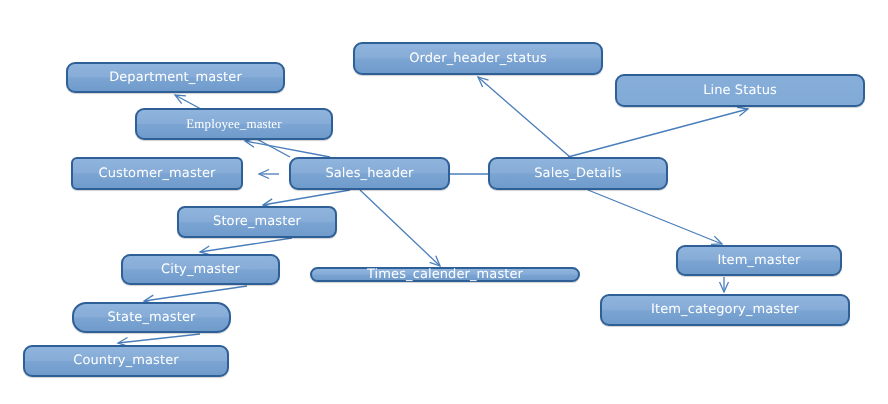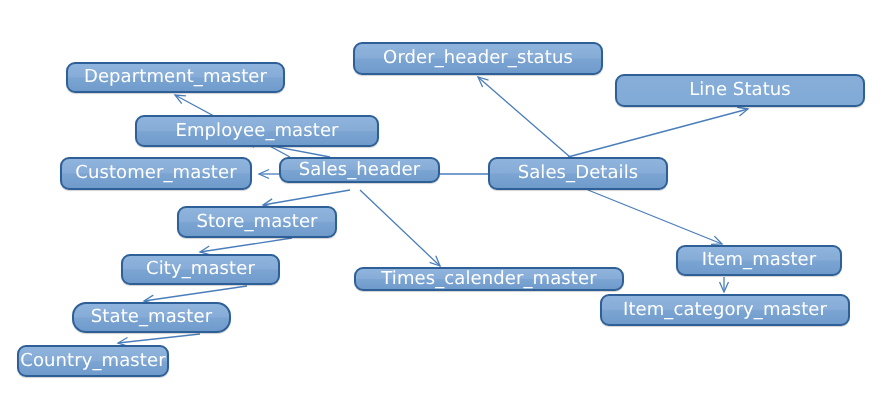--- a/index.html
+++ b/index.html
@@ -31,21 +31,21 @@
     box-sizing: border-box;
     border: 2px solid #2e5f96;
     border-radius: 9px;
     background: linear-gradient(to bottom, #8fb4dd 0%, #86acd7 48%, #7ba4d2 52%, #6f9bcb 100%);
     box-shadow: 0 1px 1px rgba(0,0,0,0.18);
     display: flex;
     align-items: center;
     justify-content: center;
     color: #ffffff;
     font-family: "DejaVu Sans", sans-serif;
-    font-size: 18px;
+    font-size: 13px;
     font-weight: 400;
     letter-spacing: 0.1px;
     white-space: nowrap;
     text-rendering: geometricPrecision;
     text-align: center;
   }
   .entity-node.flat {
     background: linear-gradient(to bottom, #86aed9 0%, #82aad6 100%);
   }
   .entity-label {
@@ -114,47 +114,47 @@
   <div id="node-layer">
       <div class="entity-node" style="left: 66px; top: 62px; width: 219px; height: 31px; border-radius: 9px;">
         <span class="entity-label">Department_master</span>
       </div>
       <div class="entity-node" style="left: 353px; top: 42px; width: 250px; height: 33px;">
         <span class="entity-label">Order_header_status</span>
       </div>
       <div class="entity-node flat" style="left: 615px; top: 74px; width: 250px; height: 33px;">
         <span class="entity-label">Line Status</span>
       </div>
-      <div class="entity-node" style="left: 135px; top: 115px; width: 244px; height: 32px;">
+      <div class="entity-node" style="left: 135px; top: 108px; width: 198px; height: 32px; font-family: Liberation Serif, serif;">
         <span class="entity-label">Employee_master</span>
       </div>
-      <div class="entity-node" style="left: 60px; top: 157px; width: 192px; height: 33px;">
+      <div class="entity-node" style="left: 71px; top: 157px; width: 172px; height: 33px; border-radius: 6px;">
         <span class="entity-label">Customer_master</span>
       </div>
-      <div class="entity-node" style="left: 279px; top: 157px; width: 161px; height: 26px;">
+      <div class="entity-node" style="left: 289px; top: 157px; width: 161px; height: 33px;">
         <span class="entity-label">Sales_header</span>
       </div>
       <div class="entity-node" style="left: 488px; top: 157px; width: 180px; height: 33px;">
         <span class="entity-label">Sales_Details</span>
       </div>
-      <div class="entity-node" style="left: 177px; top: 206px; width: 160px; height: 32px;">
+      <div class="entity-node" style="left: 177px; top: 206px; width: 160px; height: 32px; border-radius: 8px;">
         <span class="entity-label">Store_master</span>
       </div>
       <div class="entity-node" style="left: 641px; top: 245px; width: 166px; height: 31px; margin-left: 35px;">
         <span class="entity-label">Item_master</span>
       </div>
       <div class="entity-node" style="left: 121px; top: 254px; width: 159px; height: 31px;">
         <span class="entity-label">City_master</span>
       </div>
-      <div class="entity-node" style="left: 310px; top: 267px; width: 270px; height: 24px; margin-left: 44px;">
+      <div class="entity-node" style="left: 310px; top: 267px; width: 270px; height: 15px;">
         <span class="entity-label">Times_calender_master</span>
       </div>
       <div class="entity-node" style="left: 600px; top: 294px; width: 250px; height: 32px;">
         <span class="entity-label">Item_category_master</span>
       </div>
       <div class="entity-node" style="left: 72px; top: 302px; width: 159px; height: 31px; border-radius: 14px;">
         <span class="entity-label">State_master</span>
       </div>
-      <div class="entity-node" style="left: 17px; top: 345px; width: 152px; height: 32px;">
+      <div class="entity-node" style="left: 23px; top: 345px; width: 206px; height: 32px;">
         <span class="entity-label">Country_master</span>
       </div>
     </div>
 </div>
 
 </body></html>

